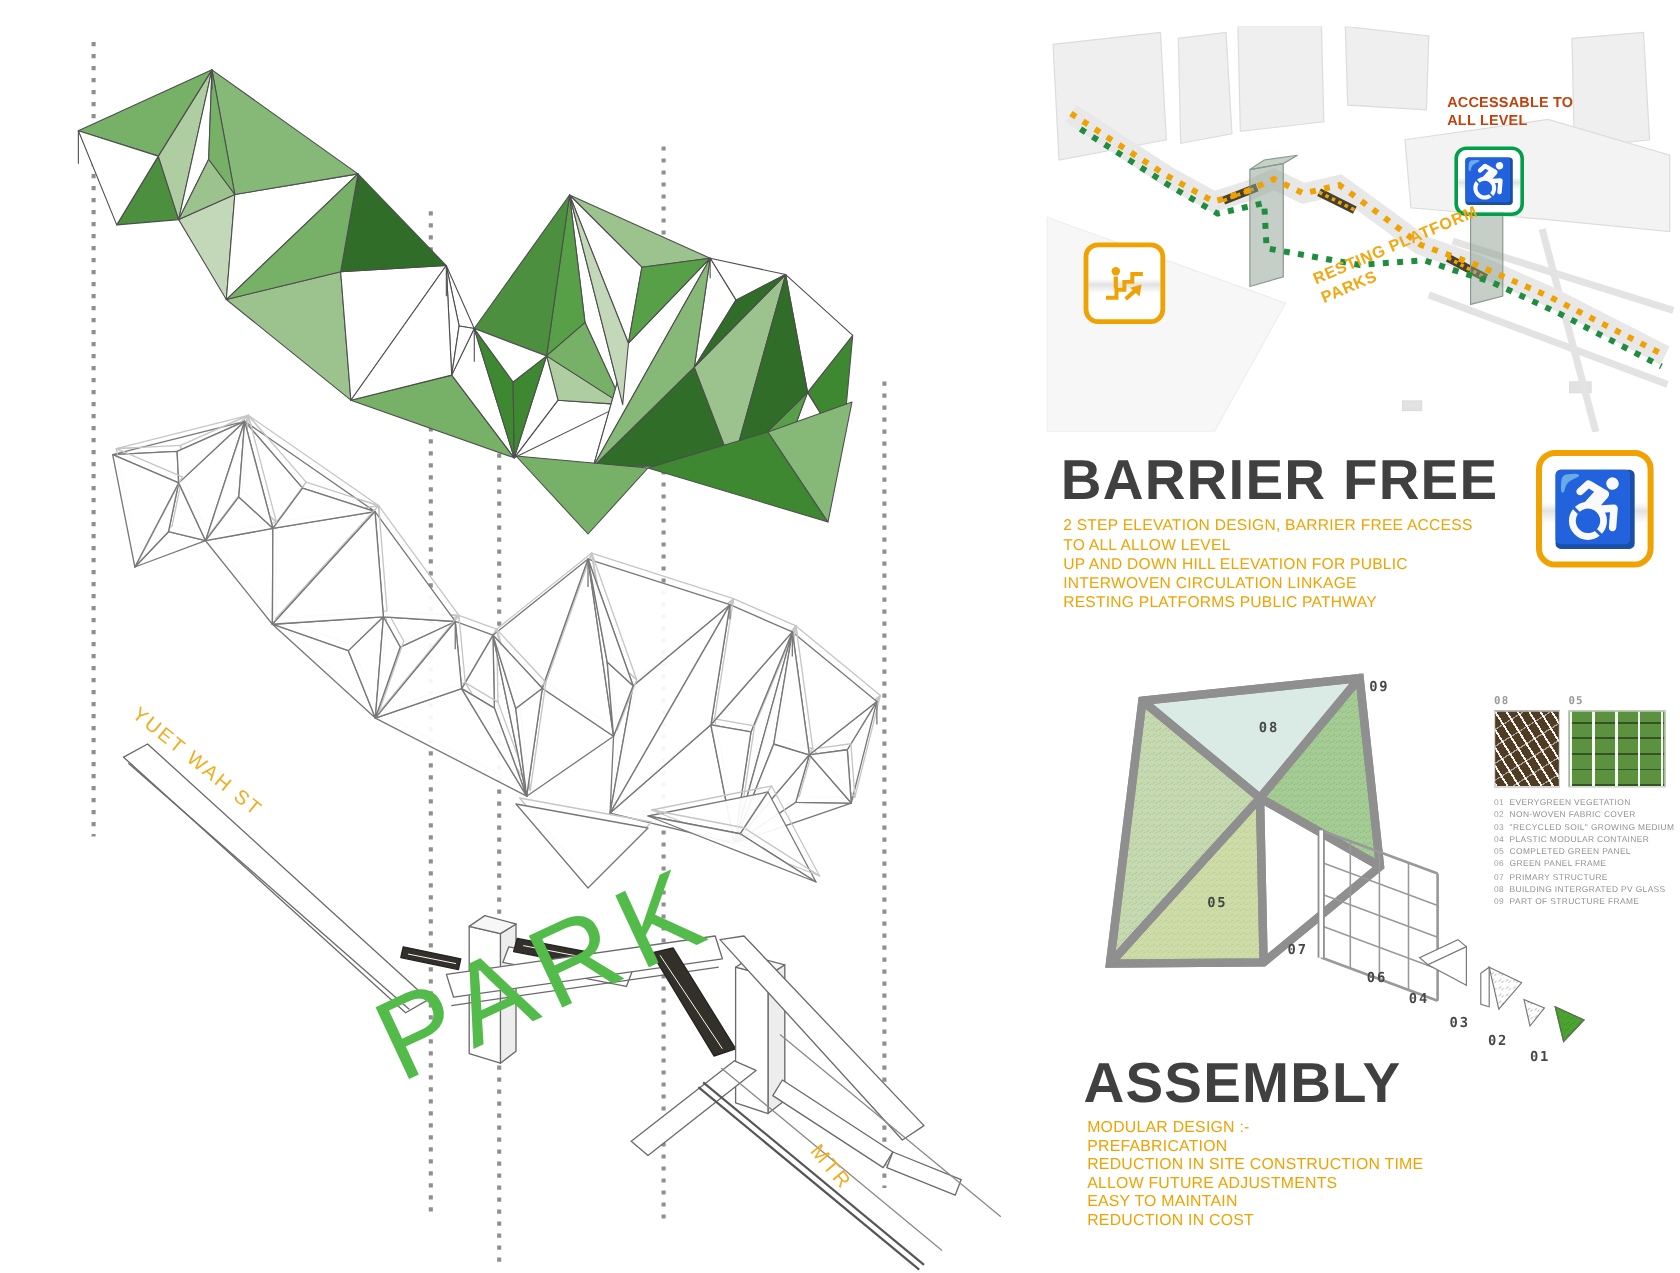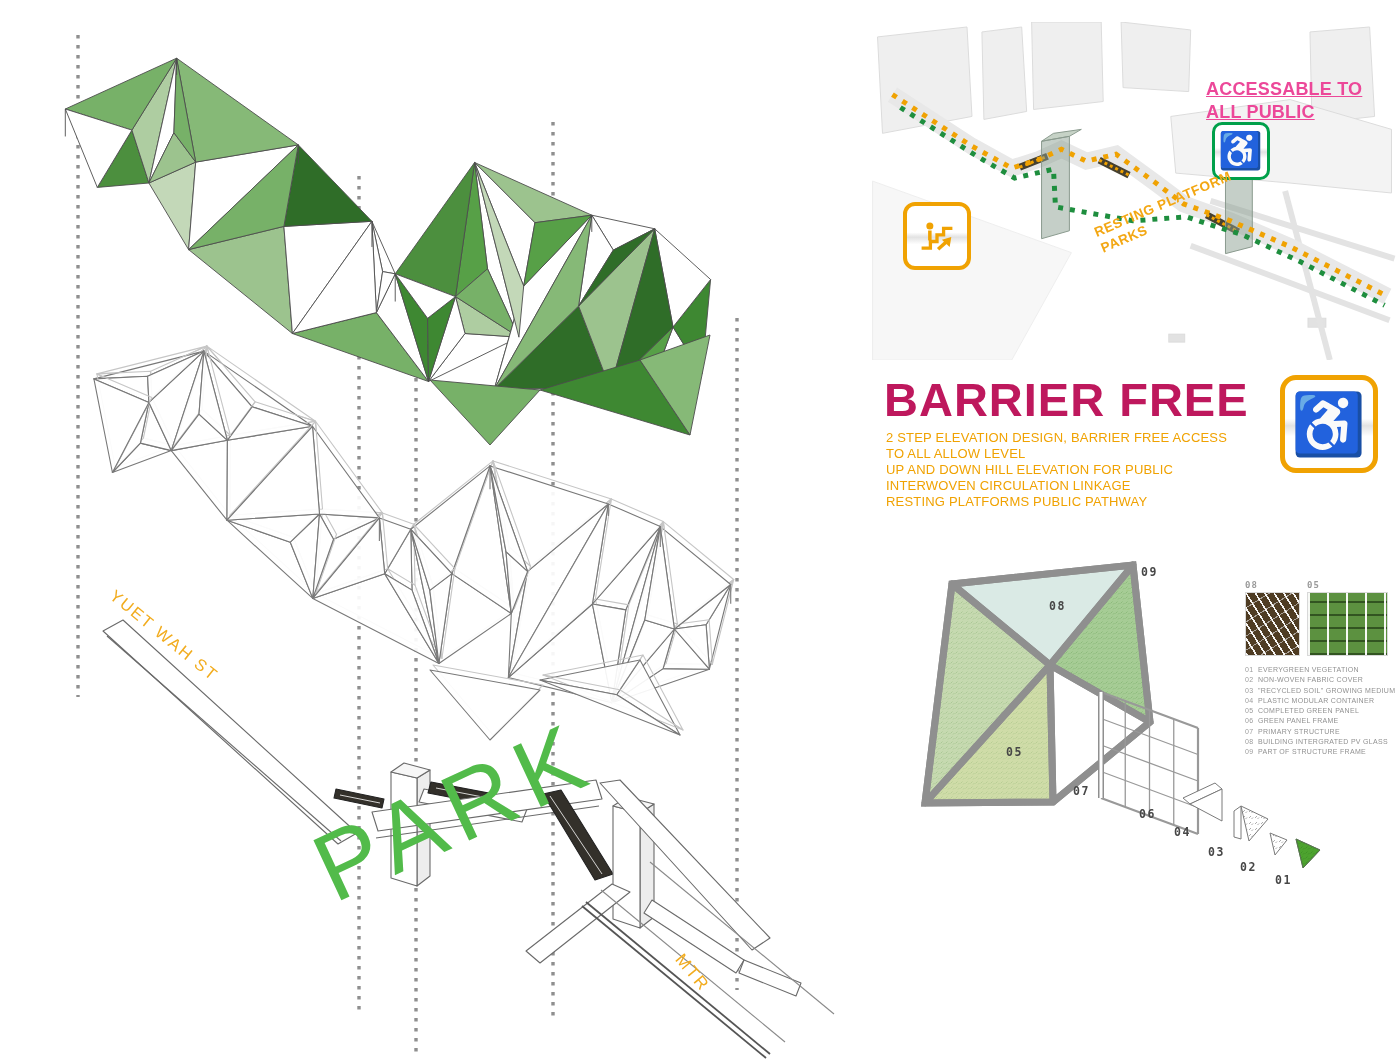--- a/index.html
+++ b/index.html
@@ -12,33 +12,33 @@
   
   .lbl{position:absolute;white-space:nowrap;}
   .street-lbl{left:118px;top:586px;color:#F2AC1E;font-size:16.5px;letter-spacing:2px;
       transform:rotate(39deg);transform-origin:left top;}
   .park-lbl{left:300px;top:830px;color:#52BB4A;font-size:96px;letter-spacing:10px;
       font-weight:500;transform:rotate(-25deg);transform-origin:left top;line-height:1;}
   .mtr-lbl{left:686px;top:950px;color:#F2AC1E;font-size:17px;letter-spacing:2px;
       transform:rotate(50deg);transform-origin:left top;}
 
   
-  .access-lbl{left:1206px;top:78px;color:#ec4899;font-weight:bold;font-size:18px;
-      line-height:1.25;letter-spacing:.2px;text-decoration:underline;}
+  .access-lbl{left:1206px;top:78px;color:#c2410c;font-weight:bold;font-size:12px;
+      line-height:1.25;letter-spacing:.2px;}
   .icon-box{display:flex;align-items:center;justify-content:center;
       background:linear-gradient(180deg,#ffffff 0%,#ffffff 44%,#e2e2e2 52%,#ffffff 64%);}
   .green-box{left:1212px;top:122px;width:52px;height:52px;border:3px solid #00A04A;
       border-radius:10px;color:#00A04A;font-size:36px;}
   .esc-box{left:903px;top:202px;width:60px;height:60px;border:4px solid #F0A202;
       border-radius:12px;}
   .resting-lbl{left:1092px;top:226px;color:#F3A713;font-weight:bold;font-size:13.5px;
       line-height:1.25;letter-spacing:.6px;transform:rotate(-23deg);transform-origin:left top;}
 
   
-  .sec-title{position:absolute;color:#be185d;font-weight:bold;font-size:47px;
+  .sec-title{position:absolute;color:#404040;font-weight:bold;font-size:47px;
       letter-spacing:1px;line-height:1;margin:0;}
   .bf-title{left:884px;top:376px;}
   .sec-body{position:absolute;color:#F0A202;font-size:13px;line-height:16px;
       letter-spacing:.2px;}
   .bf-body{left:886px;top:430px;}
   .big-wheel{left:1280px;top:375px;width:88px;height:88px;border:5px solid #F0A202;
       border-radius:16px;color:#F0A202;font-size:60px;}
 
   
   .as-title{left:903px;top:878px;}
@@ -327,21 +327,21 @@
       <polygon points="170,120 182,112 210,108 198,115" fill="rgba(160,180,160,.6)"></polygon>
       <polygon points="170,120 198,115 198,210 170,218" fill="rgba(140,160,145,.5)"></polygon>
       <polygon points="355,138 367,130 394,126 382,133" fill="rgba(160,180,160,.6)"></polygon>
       <polygon points="355,138 382,133 382,226 355,233" fill="rgba(140,160,145,.5)"></polygon>
     </g>
     <path d="M20,73 L100,125 L140,147 L168,138 L190,128 L215,140 L245,133 L285,162 L313,183 L360,200 L420,226 L518,276" fill="none" stroke="#F0A202" stroke-width="5" stroke-dasharray="5 7"></path>
     <path d="M28,86 L105,135 L143,157 L182,148 L184,186 L262,200 L316,196 L340,204 L372,214 L430,241 L515,285" fill="none" stroke="#1E8E3E" stroke-width="5" stroke-dasharray="5 7"></path>
   </svg>
   <div class="abs access-lbl">
     <div>ACCESSABLE TO</div>
-    <div>ALL PUBLIC</div>
+    <div>ALL LEVEL</div>
   </div>
   <div class="abs icon-box green-box">
     <span>♿</span>
   </div>
   <div class="abs icon-box esc-box">
     <svg width="44" height="44" viewBox="0 0 40 40" style="position:static">
       <path d="M6,31 L14,31 L14,25 L20,25 L20,19 L26,19 L26,13 L34,13" fill="none" stroke="#F0A202" stroke-width="3"></path>
       <circle cx="13.5" cy="11" r="3.2" fill="#F0A202"></circle>
       <path d="M13.5,15 L13.5,24" stroke="#F0A202" stroke-width="3.2"></path>
       <path d="M21,32 L30,24" stroke="#F0A202" stroke-width="3.2"></path>
@@ -469,14 +469,23 @@
           <span class="legend-num">08</span>
           <span>BUILDING INTERGRATED PV GLASS</span>
         </div>
       <div class="legend-row">
           <span class="legend-num">09</span>
           <span>PART OF STRUCTURE FRAME</span>
         </div>
     </div>
   </div>
 
+  <h1 class="sec-title as-title">ASSEMBLY</h1>
+  <div class="sec-body as-body">
+    <div>MODULAR DESIGN :-</div>
+    <div>PREFABRICATION</div>
+    <div>REDUCTION IN SITE CONSTRUCTION TIME</div>
+    <div>ALLOW FUTURE ADJUSTMENTS</div>
+    <div>EASY TO MAINTAIN</div>
+    <div>REDUCTION IN COST</div>
+  </div>
 
 </div>
 
 </body></html>

